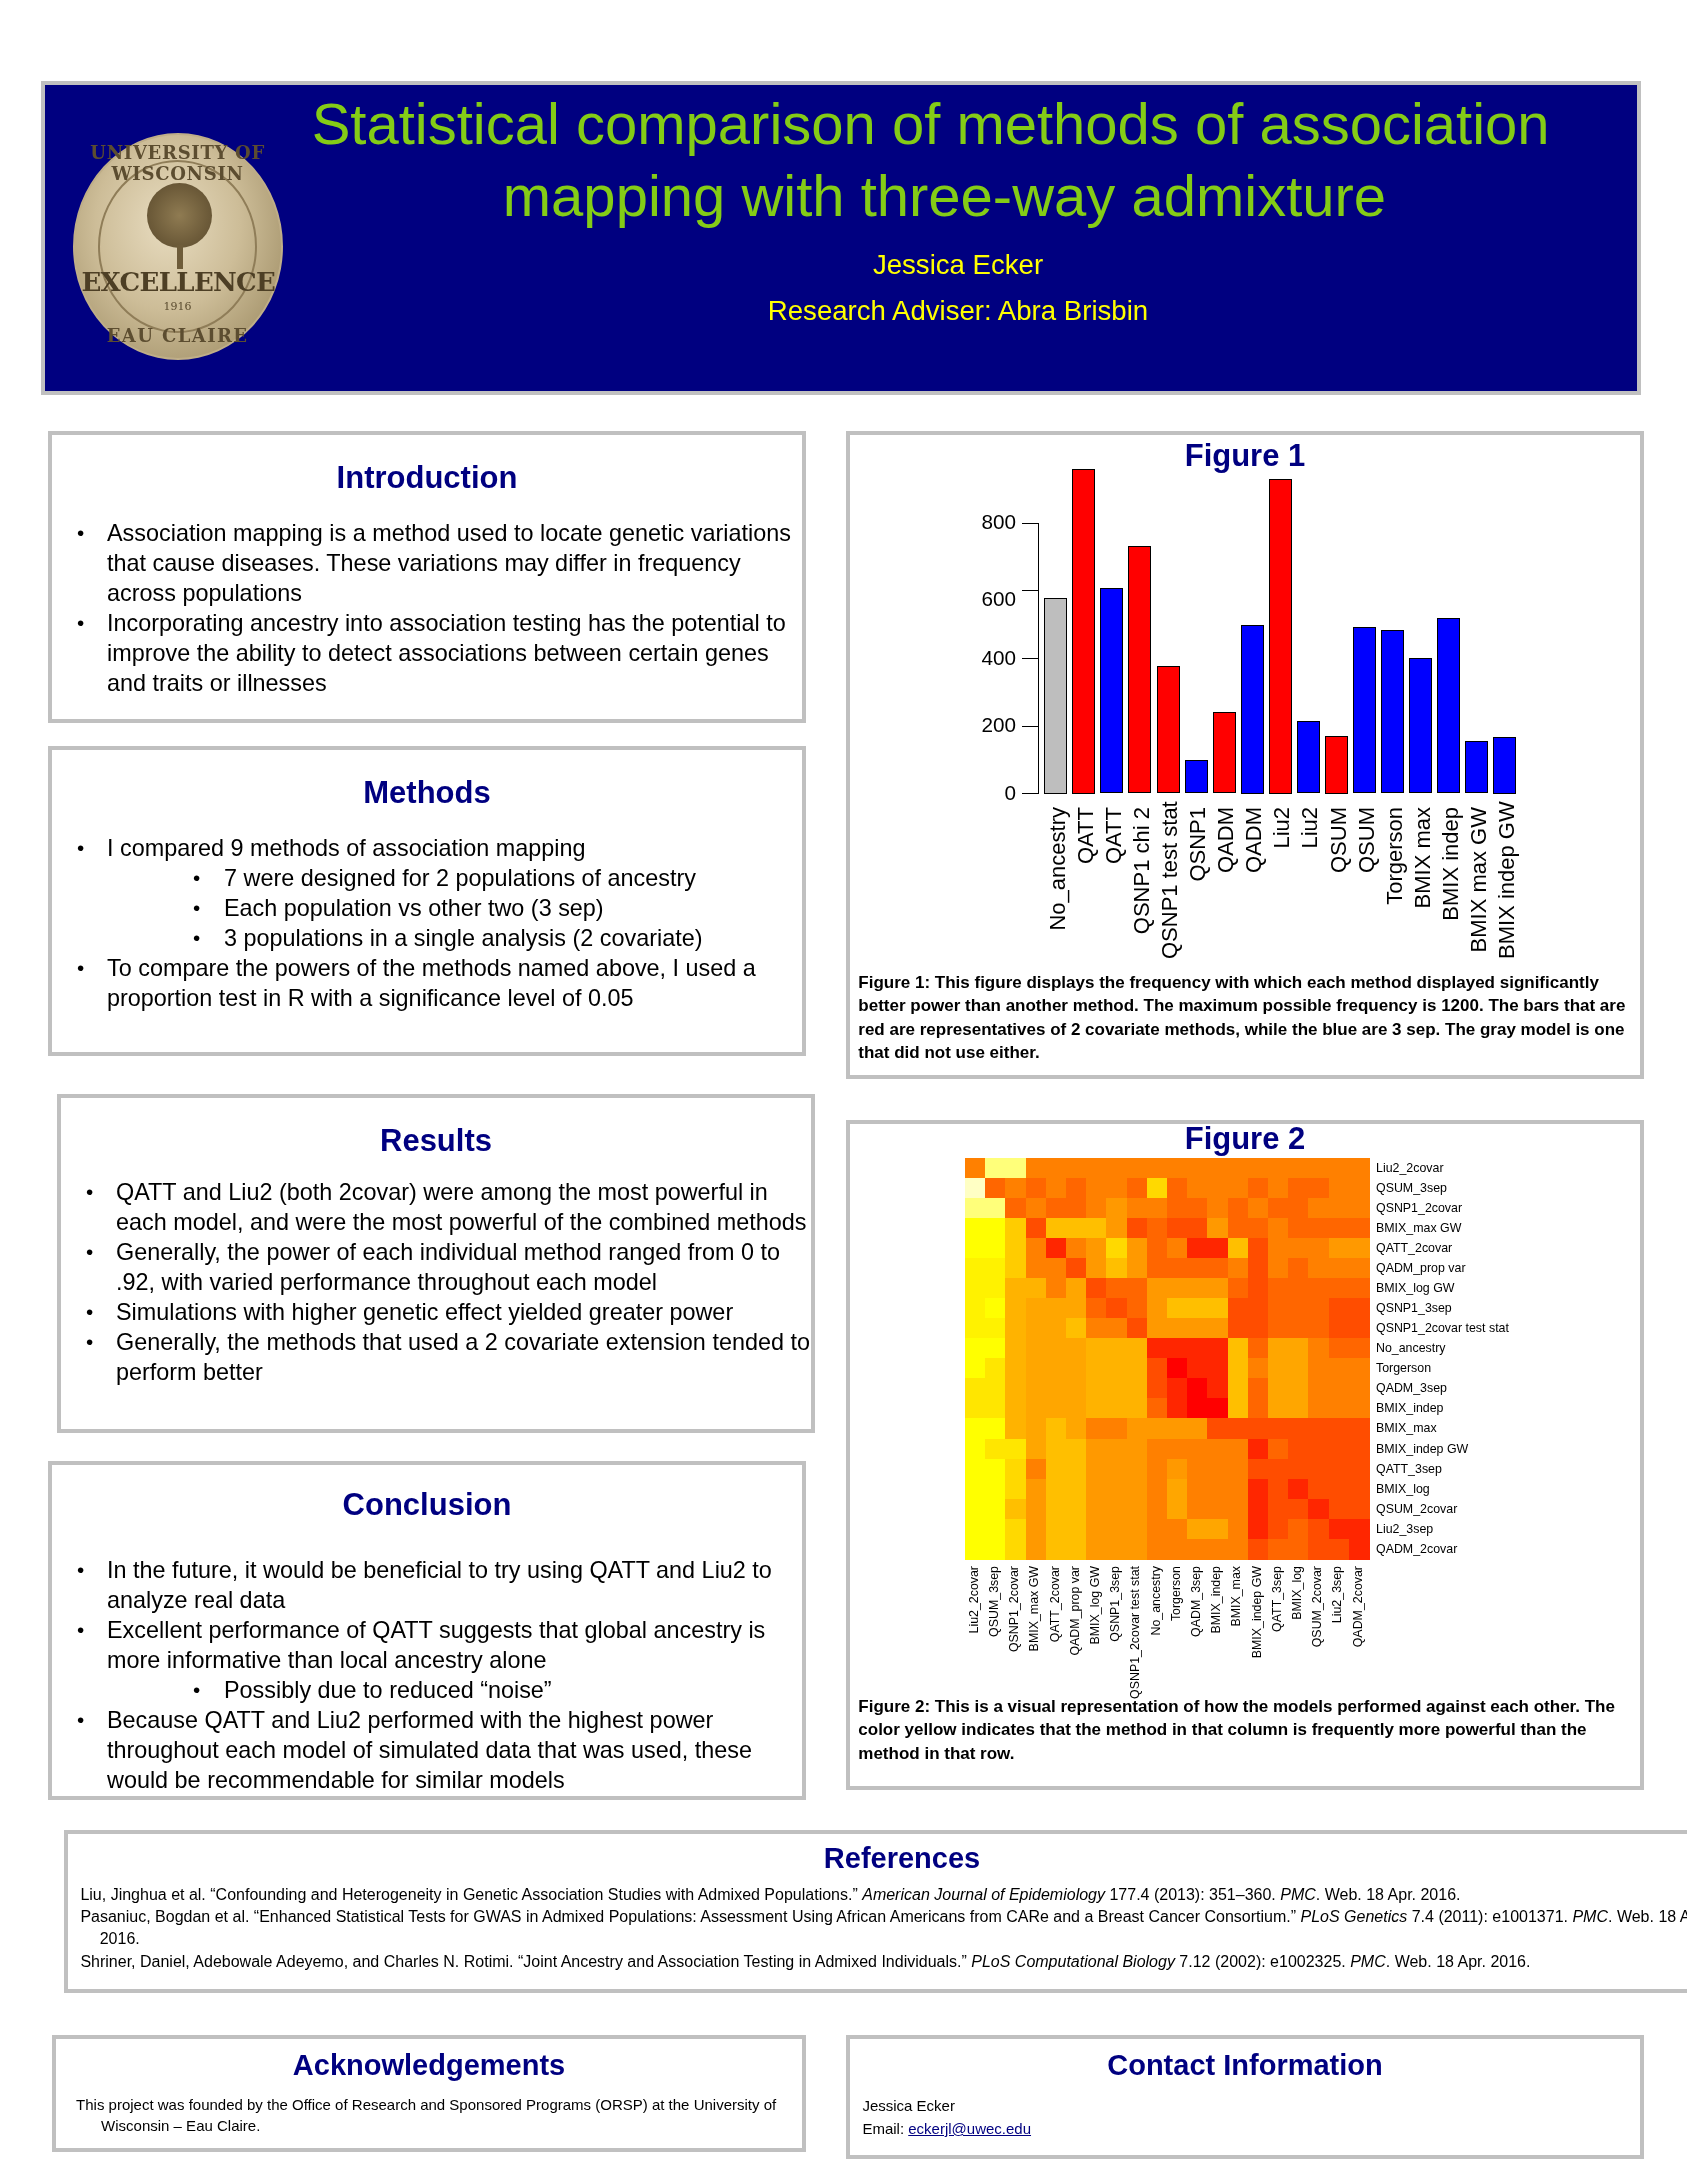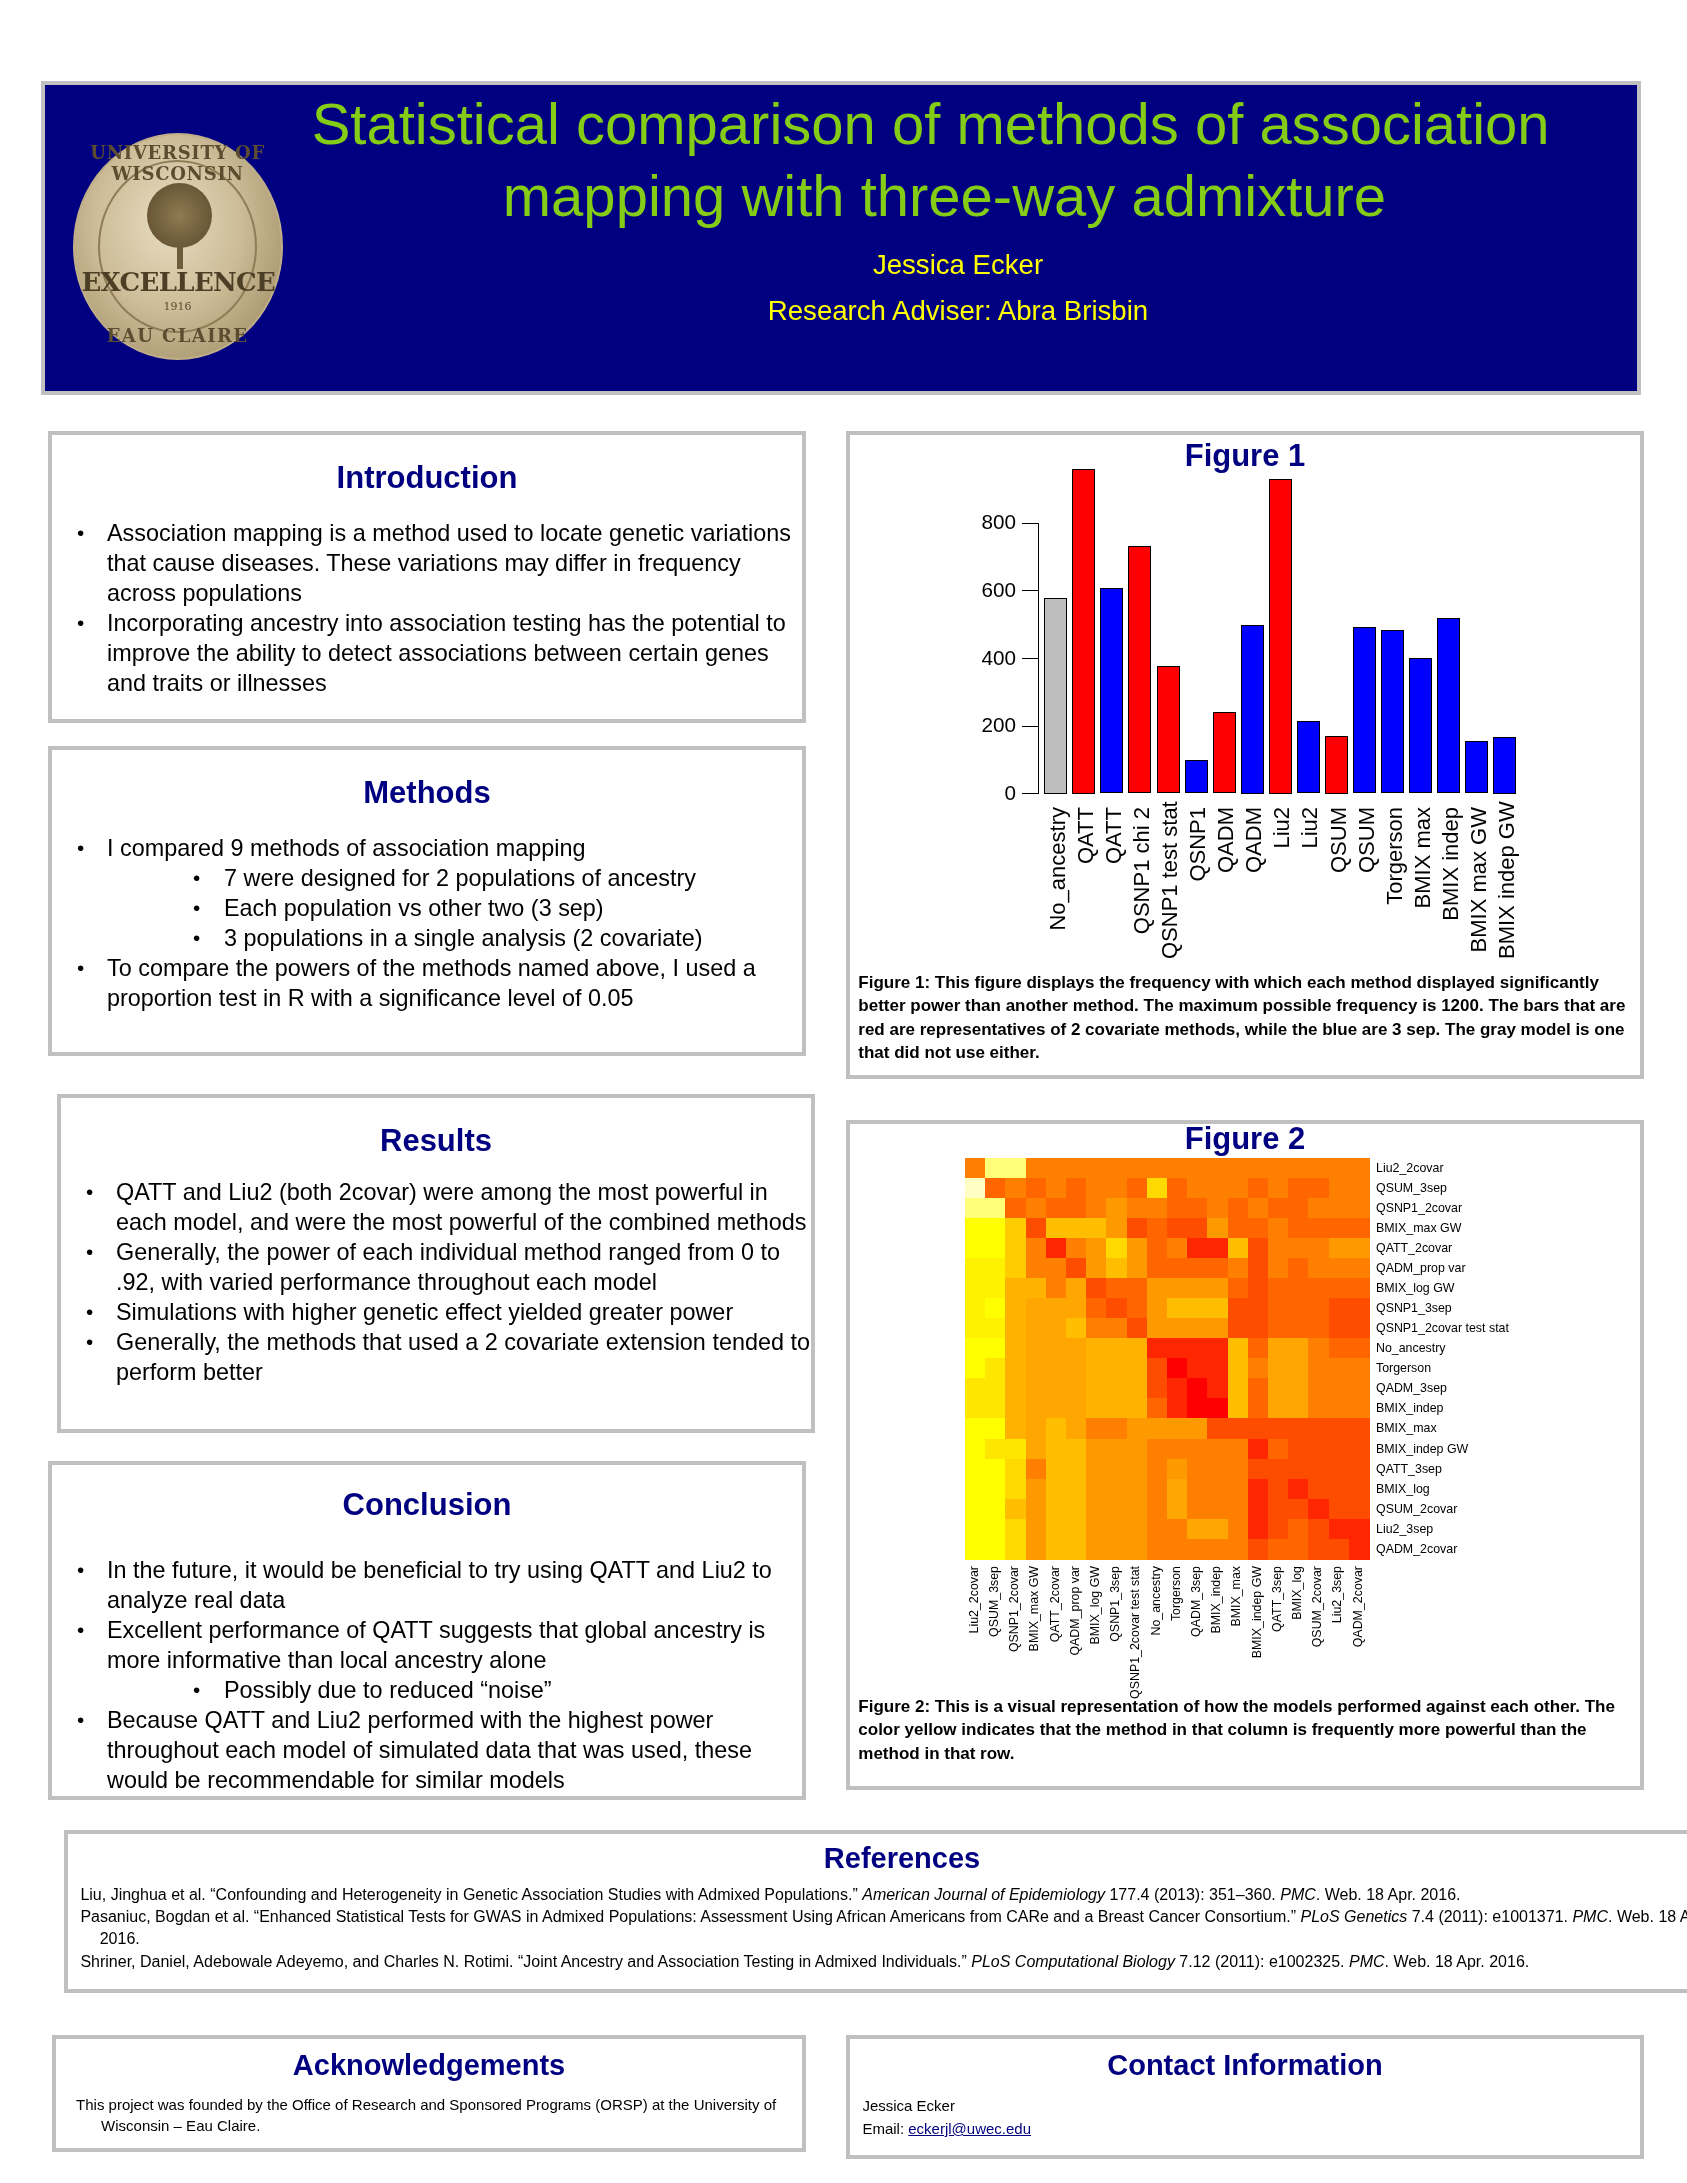--- a/index.html
+++ b/index.html
@@ -183,21 +183,21 @@
   <div class="fig-title" style="top:2.8px;">Figure 1</div>
   <div class="chart" id="bar-chart">
       <div class="yaxis" style="left: 188px; top: 88px; height: 271px;"></div>
       <div class="ytick" style="left: 172px; top: 358px;"></div>
       <div class="ytick-label" style="left: 111px; top: 346px;">0</div>
       <div class="ytick" style="left: 172px; top: 291px;"></div>
       <div class="ytick-label" style="left: 111px; top: 278px;">200</div>
       <div class="ytick" style="left: 172px; top: 223px;"></div>
       <div class="ytick-label" style="left: 111px; top: 211px;">400</div>
       <div class="ytick" style="left: 172px; top: 155px;"></div>
-      <div class="ytick-label" style="left: 111px; top: 143px; text-align: right;">600</div>
+      <div class="ytick-label" style="left: 111px; top: 152px; text-align: right;">600</div>
       <div class="ytick" style="left: 172px; top: 88px;"></div>
       <div class="ytick-label" style="left: 111px; top: 75px;">800</div>
       <div class="bar" style="left: 194px; top: 163px; width: 23.4px; height: 196px; background: rgb(190, 190, 190);"></div>
       <div class="xlabel" style="left: 195px; top: 524px; transform: rotate(-90deg); text-align: right; width: 152px;">No_ancestry</div>
       <div class="bar" style="left: 222px; top: 34px; width: 23.4px; height: 325px; background: rgb(255, 0, 0);"></div>
       <div class="xlabel" style="left: 223px; top: 524px; transform: rotate(-90deg); text-align: right; width: 152px;">QATT</div>
       <div class="bar" style="left: 250px; top: 153px; width: 23.4px; height: 205px; background: rgb(0, 0, 255);"></div>
       <div class="xlabel" style="left: 251px; top: 524px; transform: rotate(-90deg); text-align: right; width: 152px;">QATT</div>
       <div class="bar" style="left: 278px; top: 111px; width: 23.4px; height: 247px; background: rgb(255, 0, 0);"></div>
       <div class="xlabel" style="left: 279px; top: 524px; transform: rotate(-90deg); text-align: right; width: 152px;">QSNP1 chi 2</div>
@@ -675,21 +675,21 @@
       <div class="hm-col-label" style="left: 481px; top: 602px; width: 160px; text-align: right;">Liu2_3sep</div>
       <div class="hm-col-label" style="left: 502px; top: 602px; width: 160px; text-align: right;">QADM_2covar</div>
     </div>
   <div class="caption" style="top:571px;">Figure 2: This is a visual representation of how the models performed against each other.  The color yellow indicates that the method in that column is frequently more powerful than the method in that row.</div>
 </div>
 
 <div class="box" id="references">
   <h2>References</h2>
   <div class="ref"><span>Liu, Jinghua et al. “Confounding and Heterogeneity in Genetic Association Studies with Admixed Populations.” </span><i>American Journal of Epidemiology</i><span> 177.4 (2013): 351–360. </span><i>PMC</i><span>. Web. 18 Apr. 2016.</span></div>
   <div class="ref"><span>Pasaniuc, Bogdan et al. “Enhanced Statistical Tests for GWAS in Admixed Populations: Assessment Using African Americans from CARe and a Breast Cancer Consortium.” </span><i>PLoS Genetics</i><span> 7.4 (2011): e1001371. </span><i>PMC</i><span>. Web. 18 Apr. 2016.</span></div>
-  <div class="ref"><span>Shriner, Daniel, Adebowale Adeyemo, and Charles N. Rotimi. “Joint Ancestry and Association Testing in Admixed Individuals.” </span><i>PLoS Computational Biology</i><span> 7.12 (2011): e1002325. </span><i>PMC</i><span>. Web. 18 Apr. 2016.</span></div>
+  <div class="ref"><span>Shriner, Daniel, Adebowale Adeyemo, and Charles N. Rotimi. “Joint Ancestry and Association Testing in Admixed Individuals.” </span><i>PLoS Computational Biology</i><span> 7.12 (2002): e1002325. </span><i>PMC</i><span>. Web. 18 Apr. 2016.</span></div>
 </div>
 
 <div class="box" id="ack">
   <h2>Acknowledgements</h2>
   <div class="ack-text">This project was founded by the Office of Research and Sponsored Programs (ORSP) at the University of Wisconsin – Eau Claire.</div>
 </div>
 
 <div class="box" id="contact">
   <h2>Contact Information</h2>
   <div class="contact-line">Jessica Ecker</div>

